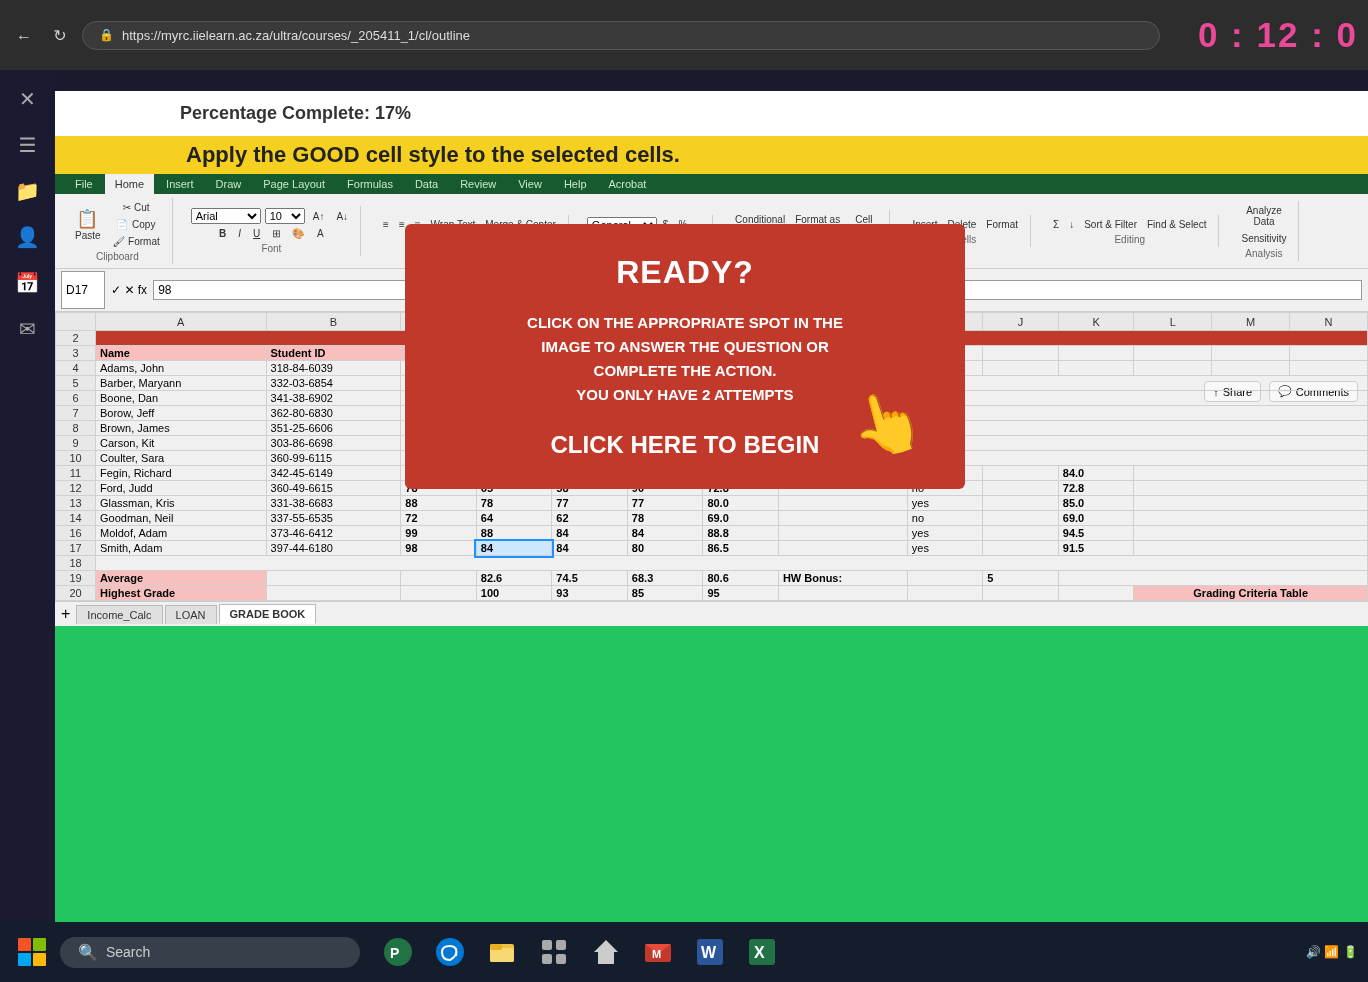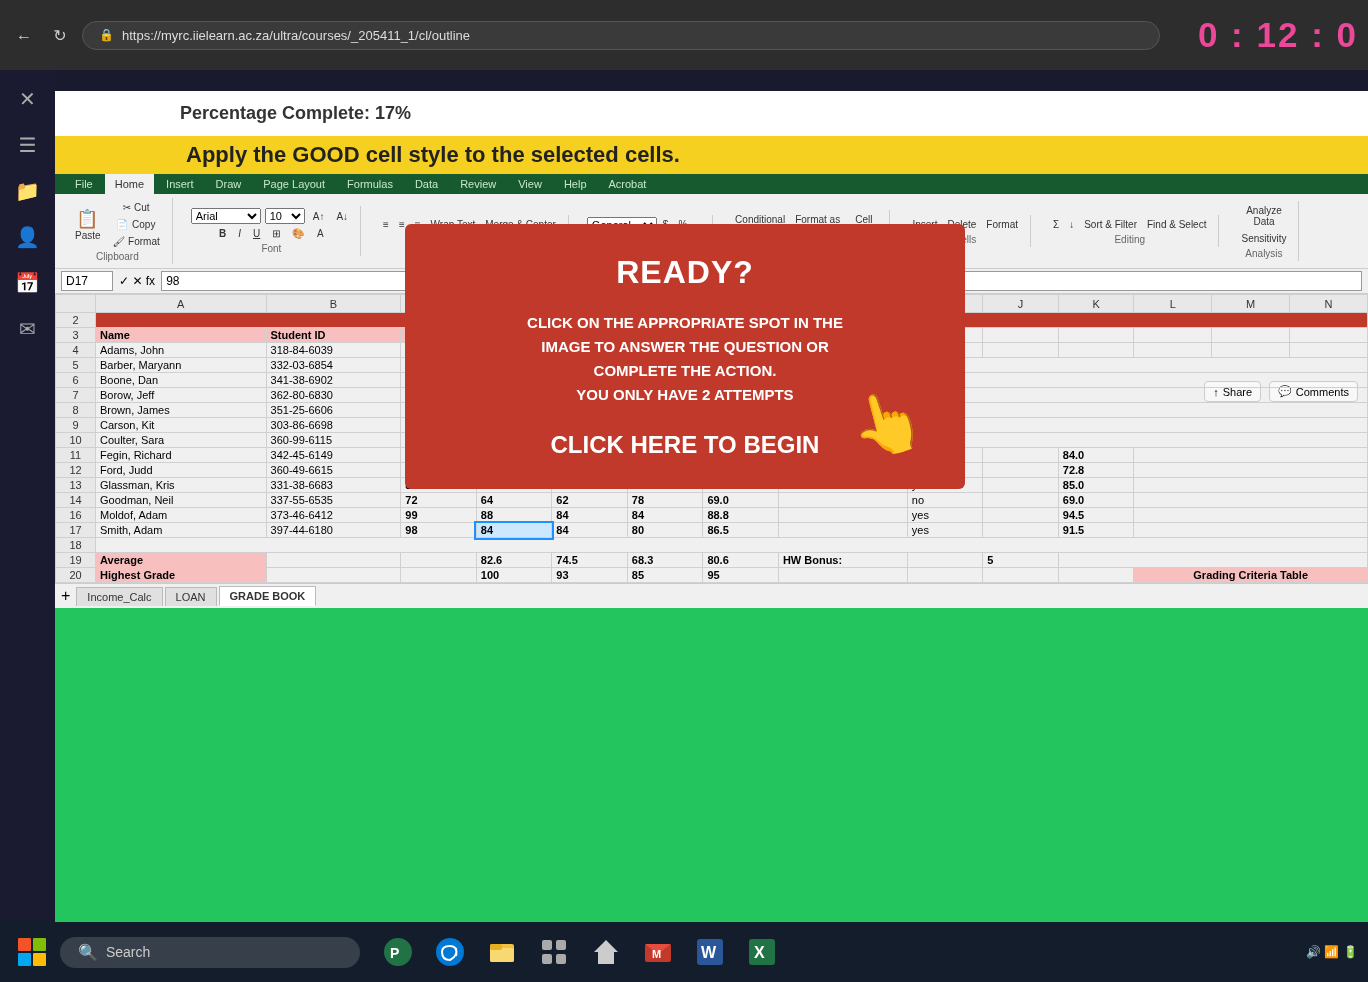--- a/index.html
+++ b/index.html
@@ -138,23 +138,23 @@
     .formula-bar {
       background: #f0f0f0;
       border-bottom: 1px solid #ccc;
       display: flex;
       align-items: center;
       padding: 2px 6px;
       gap: 6px;
       font-size: 12px;
     }
     .cell-ref-box {
-      width: 52px;
+      width: 44px;
       border: 1px solid #999;
-      padding: 2px 4px;
+      padding: 11px 4px;
       font-size: 12px;
       background: #fff;
     }
     .formula-input {
       flex: 1;
       border: 1px solid #999;
       padding: 2px 4px;
       font-size: 12px;
       background: #fff;
     }

